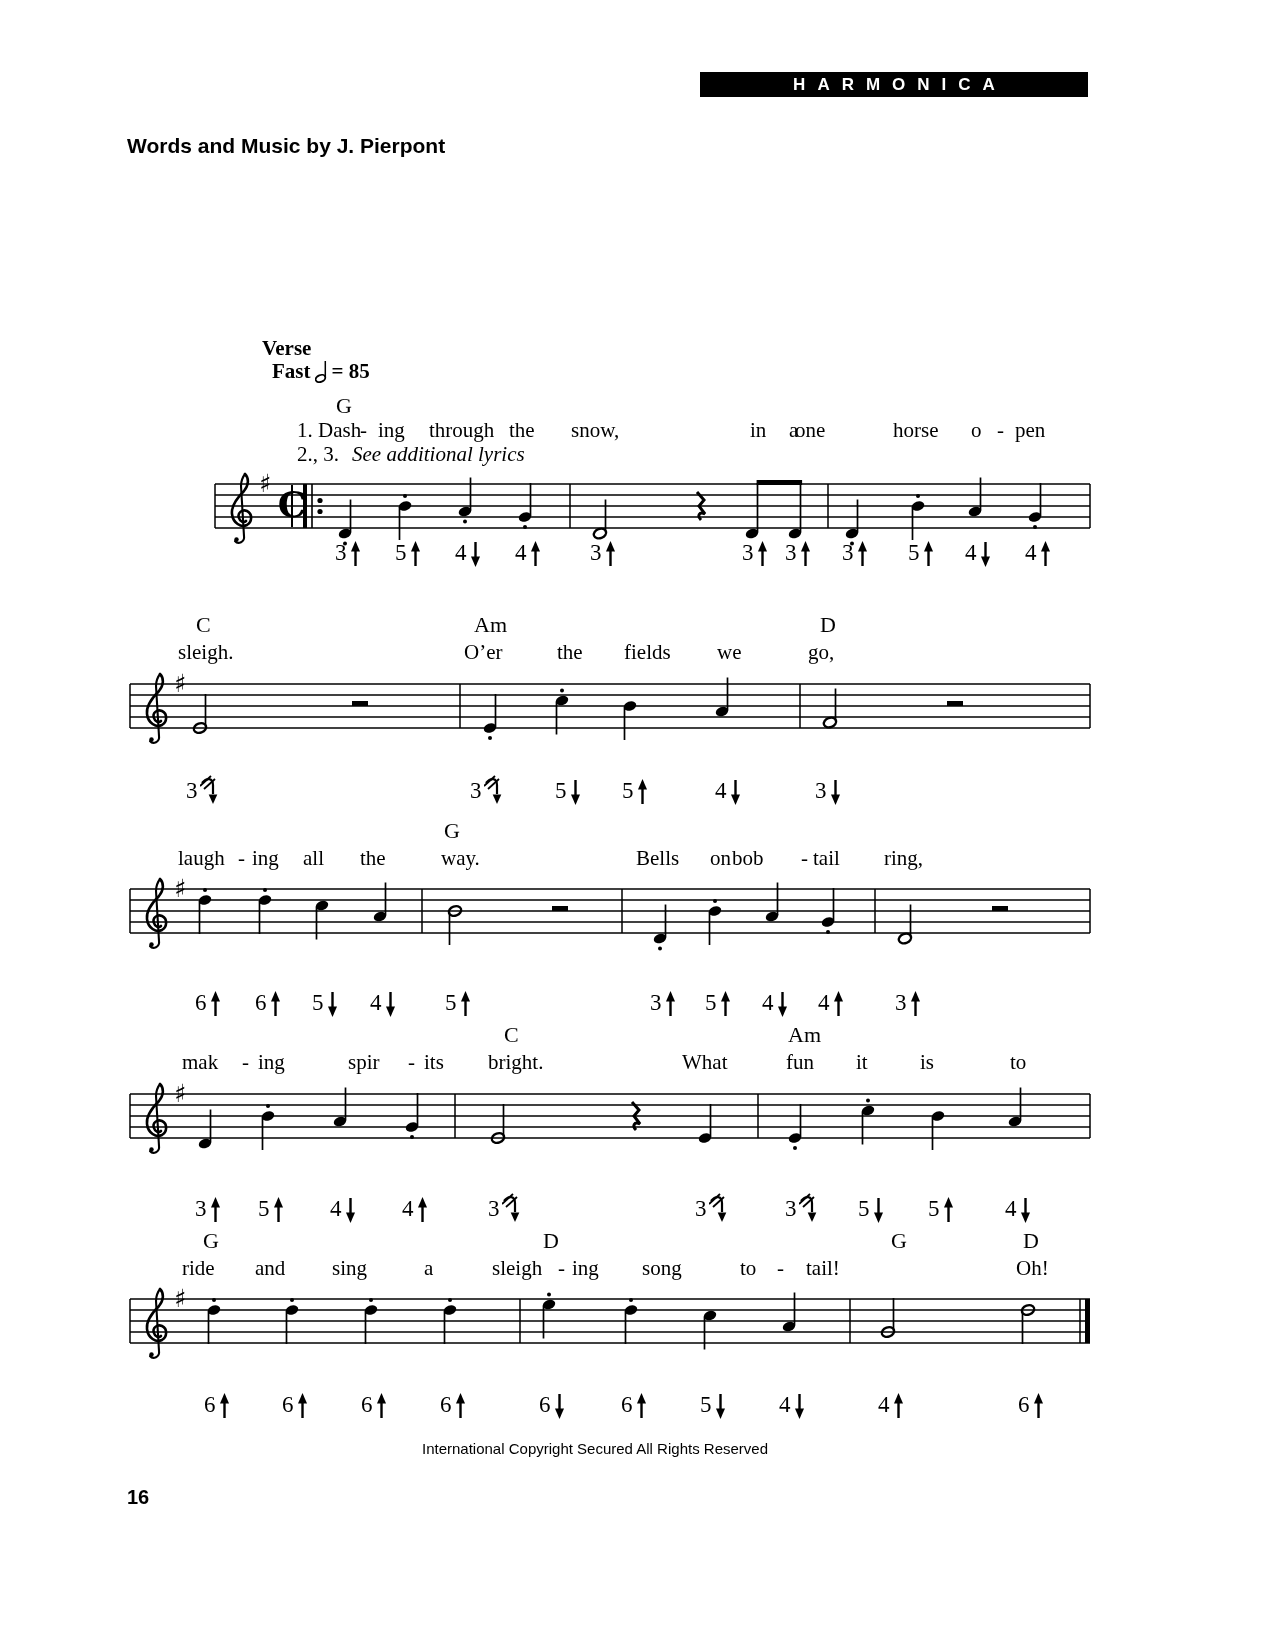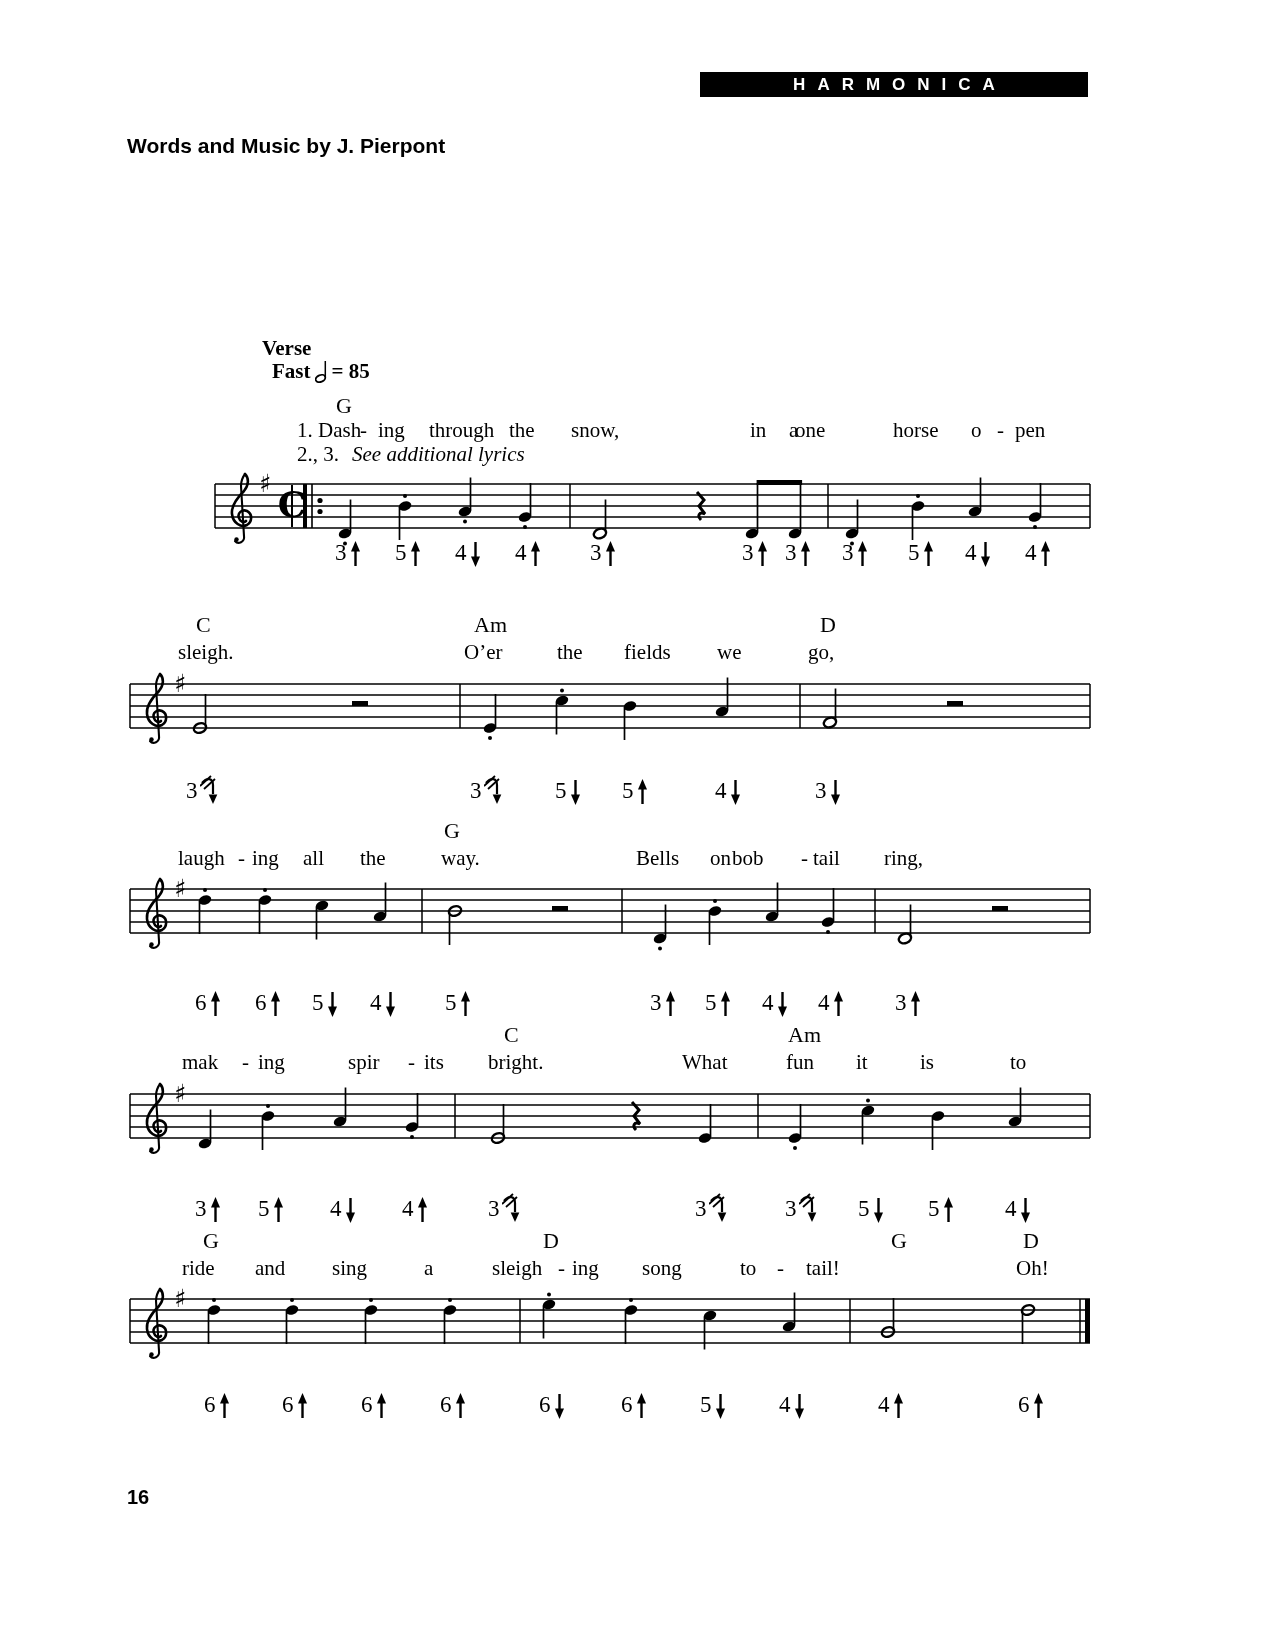--- a/index.html
+++ b/index.html
@@ -800,14 +800,15 @@
       </span>
       <span class="abs tab" style="left: 1018px; top: 1392px;">
         <span class="tab-n">6</span>
         <svg class="up" width="13" height="26" viewBox="0 0 13 26">
           <polygon points="6.5,0 2,10.5 11,10.5"></polygon>
           <rect x="5.3" y="9.5" width="2.4" height="15.5"></rect>
         </svg>
       </span>
     </div>
 
+  <div class="abs copy" style="left:0;top:1440px">International Copyright Secured   All Rights Reserved</div>
   <div class="abs pagenum" style="left:127px;top:1486px">16</div>
 </div>
 
 </body></html>

